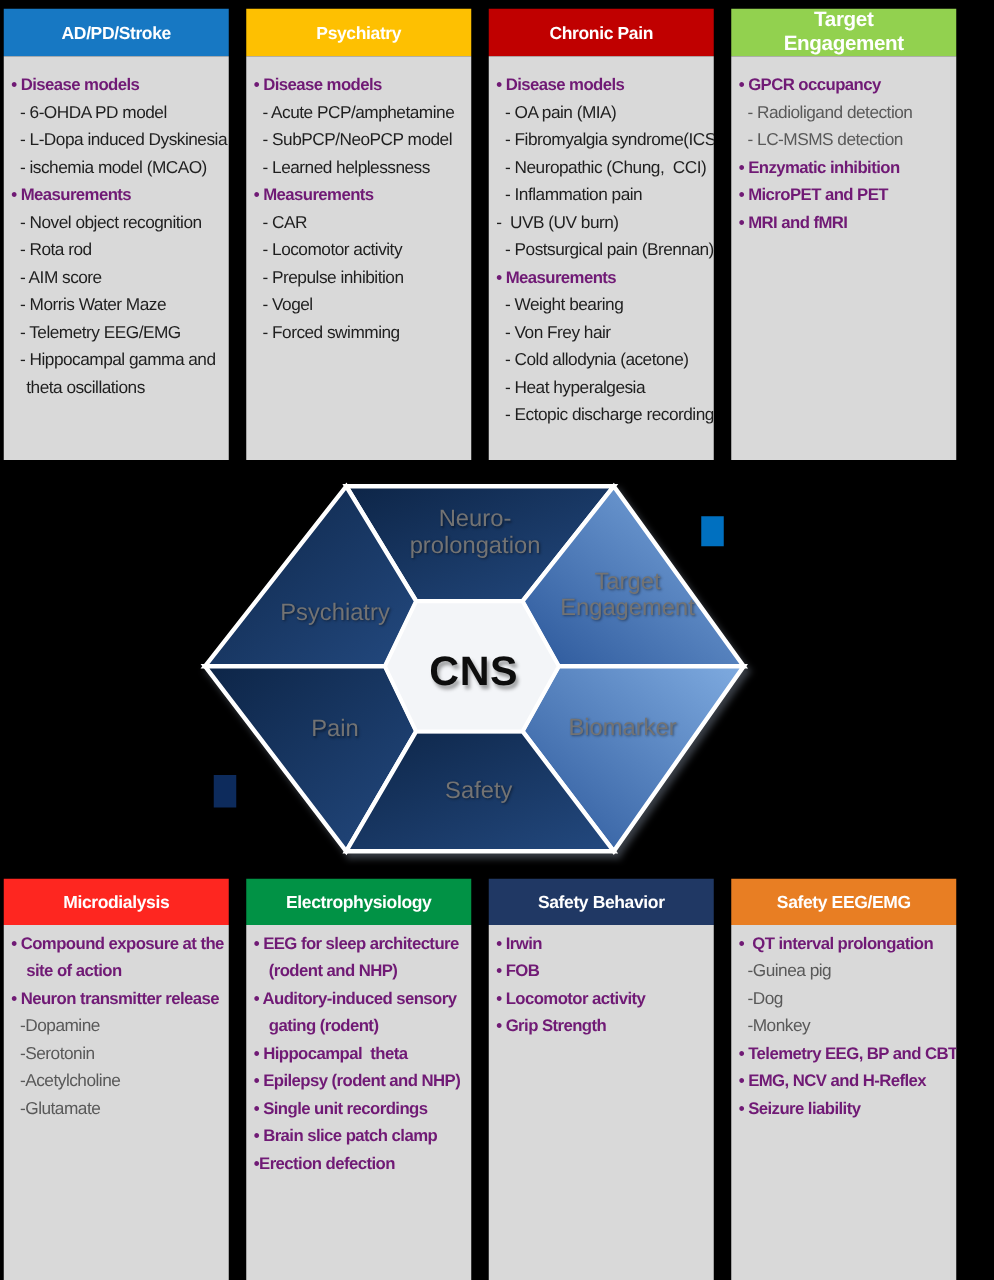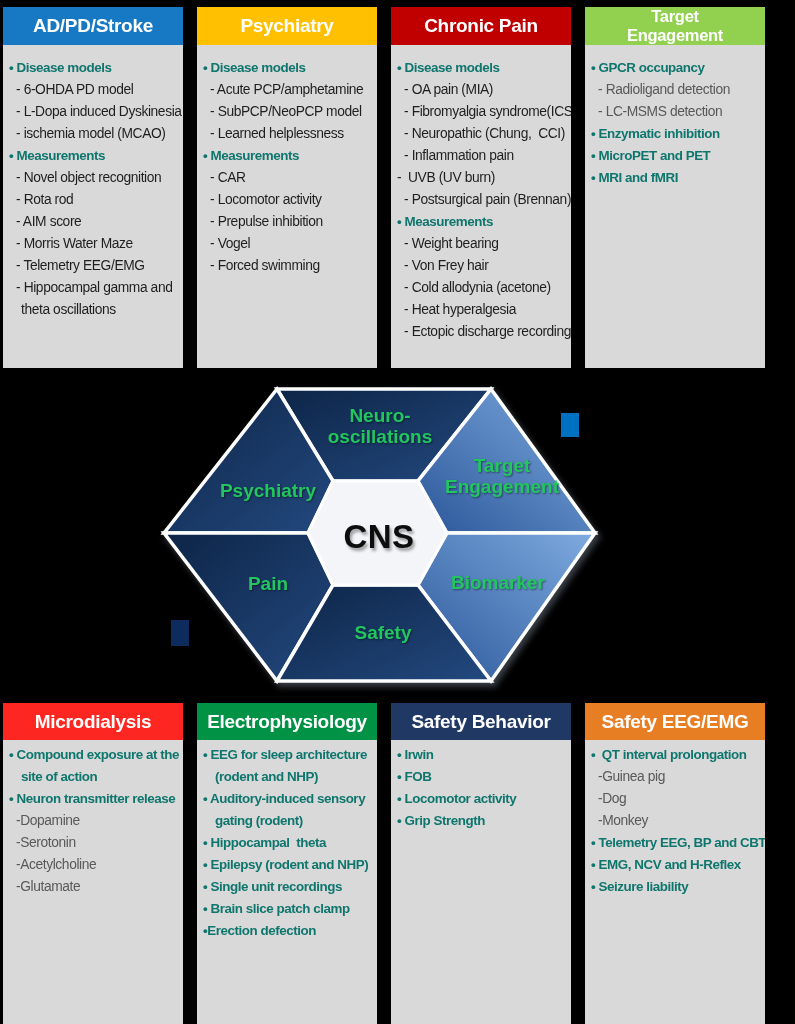--- a/index.html
+++ b/index.html
@@ -4,36 +4,36 @@
 <style>
   html,body{margin:0;padding:0;background:#000;}
   .stage{position:relative;width:795px;height:1024px;background:#000;overflow:hidden;
          font-family:"Liberation Sans",sans-serif;}
   
   .row{position:absolute;left:3px;display:flex;gap:14px;}
   .row.top{top:7px;height:361px;}
   .row.bottom{top:703px;height:321px;}
   .panel{width:180px;display:flex;flex-direction:column;}
   .panel-header{height:38px;flex:0 0 38px;display:flex;align-items:center;justify-content:center;
-    color:#fff;font-weight:bold;font-size:19px;letter-spacing:-0.3px;text-align:center;
+    color:#fff;font-weight:bold;font-size:14px;letter-spacing:-0.3px;text-align:center;
     line-height:1.05;white-space:pre-line;}
   .row.bottom .panel-header{height:37px;flex:0 0 37px;}
   .panel-header.small{font-size:16.5px;line-height:1.15;}
   .panel-body{flex:1;margin:0;background:#d9d9d9;list-style:none;
     padding:12px 2px 0 6px;overflow:hidden;}
   .row.bottom .panel-body{padding-top:4px;}
   .item{font-size:13.8px;letter-spacing:-0.4px;line-height:22px;color:#1f1f1f;white-space:nowrap;}
-  .item.b{font-weight:bold;font-size:13.4px;letter-spacing:-0.45px;color:#0f766e;}
+  .item.b{font-weight:bold;font-size:13.4px;letter-spacing:-0.45px;color:#701a75;}
   .item.g{color:#595959;}
   .item.ind1{padding-left:7px;}
   .item.ind2{padding-left:12px;}
   
   .hex-svg{position:absolute;left:150px;top:378px;width:460px;height:312px;
     filter:drop-shadow(3px 4px 3px rgba(105,115,130,.55));}
-  .hexlabel{position:absolute;width:162px;text-align:center;color:#22c55e;font-weight:bold;
+  .hexlabel{position:absolute;width:162px;text-align:center;color:#737373;font-weight:normal;
     font-size:19px;line-height:21px;text-shadow:1px 1px 2px rgba(0,0,0,.45);}
   .cns{position:absolute;left:309px;top:517px;width:140px;text-align:center;color:#0d0d0d;
     font-weight:bold;font-size:33px;line-height:40px;letter-spacing:0.5px;
     text-shadow:2px 3px 3px rgba(0,0,0,.35);}
   
   .sq{position:absolute;}
 </style>
 </head>
 <body>
 
@@ -121,21 +121,21 @@
       <polygon fill="url(#gradLight)" points="491,389 595,533 447,533 418,481"></polygon>
       <polygon fill="url(#gradDark)" points="164,533 308,533 333,585 277,681"></polygon>
       <polygon fill="url(#gradLight)" points="595,533 491,681 418,585 447,533"></polygon>
       <polygon fill="url(#gradDark)" points="277,681 491,681 418,585 333,585"></polygon>
       <polygon stroke-width="3" points="308,533 333,481 418,481 447,533 418,585 333,585" fill="#f3f5f8"></polygon>
     </g>
   </svg>
 
   <div class="hexlabel" style="left:299px;top:405px;">
     <div>Neuro-</div>
-    <div>oscillations</div>
+    <div>prolongation</div>
   </div>
   <div class="hexlabel" style="left:187px;top:480px;">Psychiatry</div>
   <div class="hexlabel" style="left:421px;top:455px;">
     <div>Target</div>
     <div>Engagement</div>
   </div>
   <div class="hexlabel" style="left:187px;top:573px;">Pain</div>
   <div class="hexlabel" style="left:417px;top:572px;">Biomarker</div>
   <div class="hexlabel" style="left:302px;top:622px;">Safety</div>
   <div class="cns">CNS</div>

